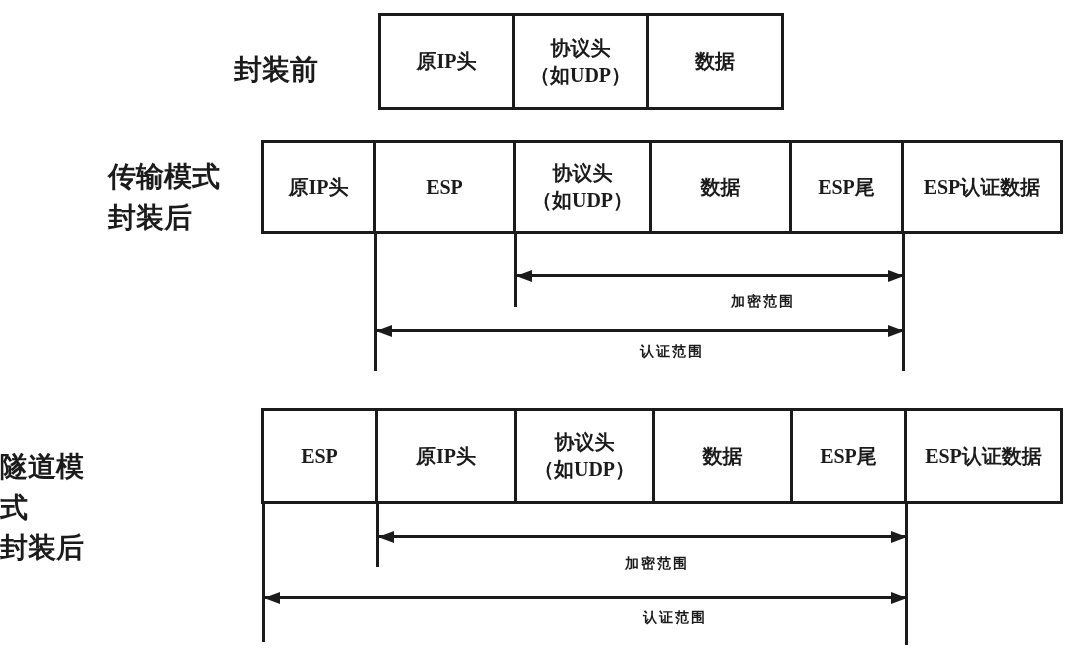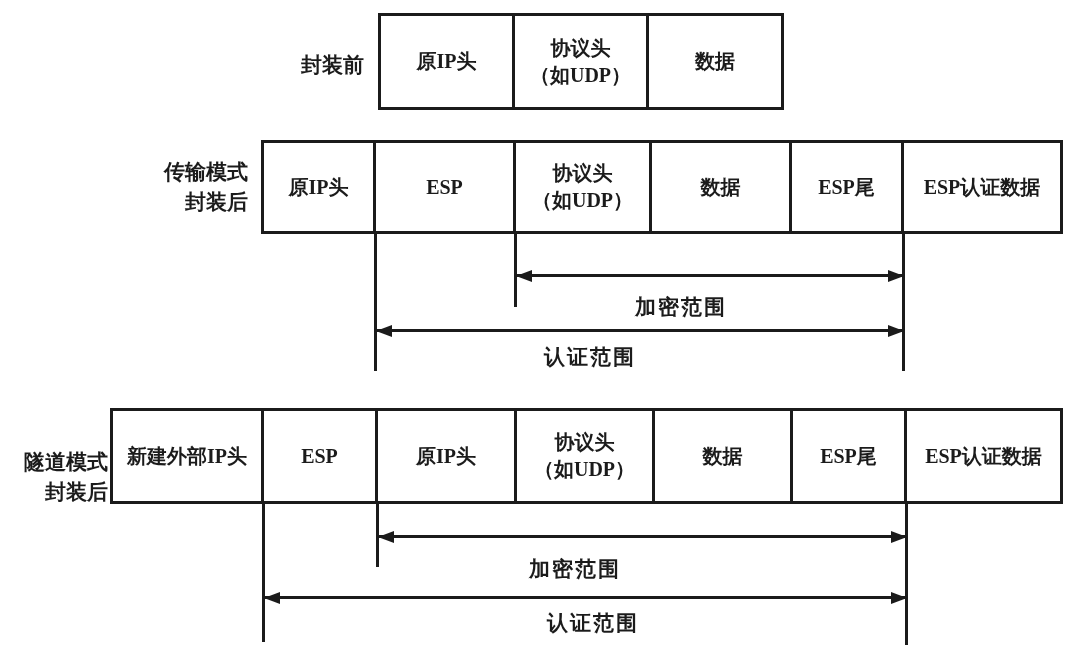--- a/index.html
+++ b/index.html
@@ -21,29 +21,29 @@
     display: flex;
     align-items: center;
     justify-content: center;
     text-align: center;
     font-size: 20px;
     line-height: 1.35;
     white-space: pre-line;
   }
   .rowlabel {
     position: absolute;
-    text-align: right;
-    font-size: 21px;
+    text-align: left;
+    font-size: 28px;
     line-height: 1.45;
     white-space: pre-line;
   }
   .scopelabel {
     position: absolute;
-    text-align: left;
-    font-size: 21px;
+    text-align: right;
+    font-size: 14px;
     letter-spacing: 2px;
   }
   .vline {
     position: absolute;
     width: 3px;
     background: #1b1b1b;
   }
   .arrow {
     position: absolute;
     height: 3px;
@@ -123,21 +123,20 @@
   <div class="vline" id="r2v0"></div>
   <div class="vline" id="r2v1"></div>
   <div class="vline" id="r2v2"></div>
   <div class="arrow" id="r2a-enc"></div>
   <div class="scopelabel" id="r2-enc-label">加密范围</div>
   <div class="arrow" id="r2a-auth"></div>
   <div class="scopelabel" id="r2-auth-label">认证范围</div>
 
   <div class="rowlabel" id="r3-label">隧道模式
 封装后</div>
-  <div class="box" id="r3b0">新建外部IP头</div>
   <div class="box" id="r3b1">ESP</div>
   <div class="box" id="r3b2">原IP头</div>
   <div class="box" id="r3b3">协议头
 （如UDP）</div>
   <div class="box" id="r3b4">数据</div>
   <div class="box" id="r3b5">ESP尾</div>
   <div class="box" id="r3b6">ESP认证数据</div>
 
   <div class="vline" id="r3v0"></div>
   <div class="vline" id="r3v1"></div>

